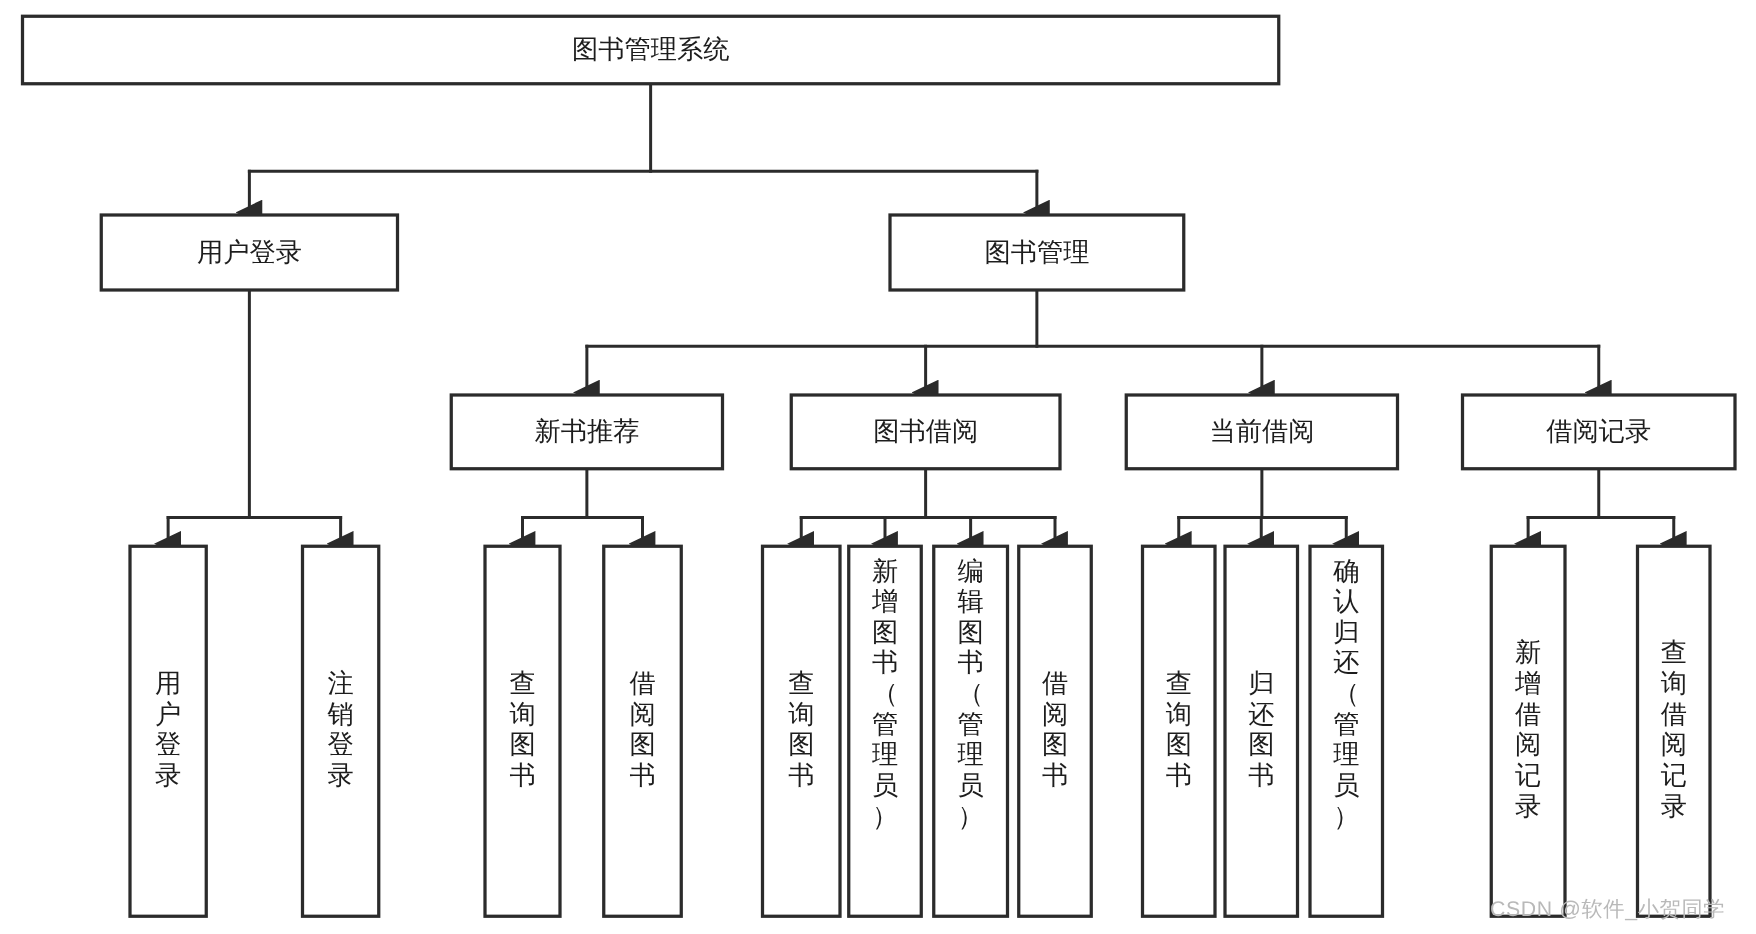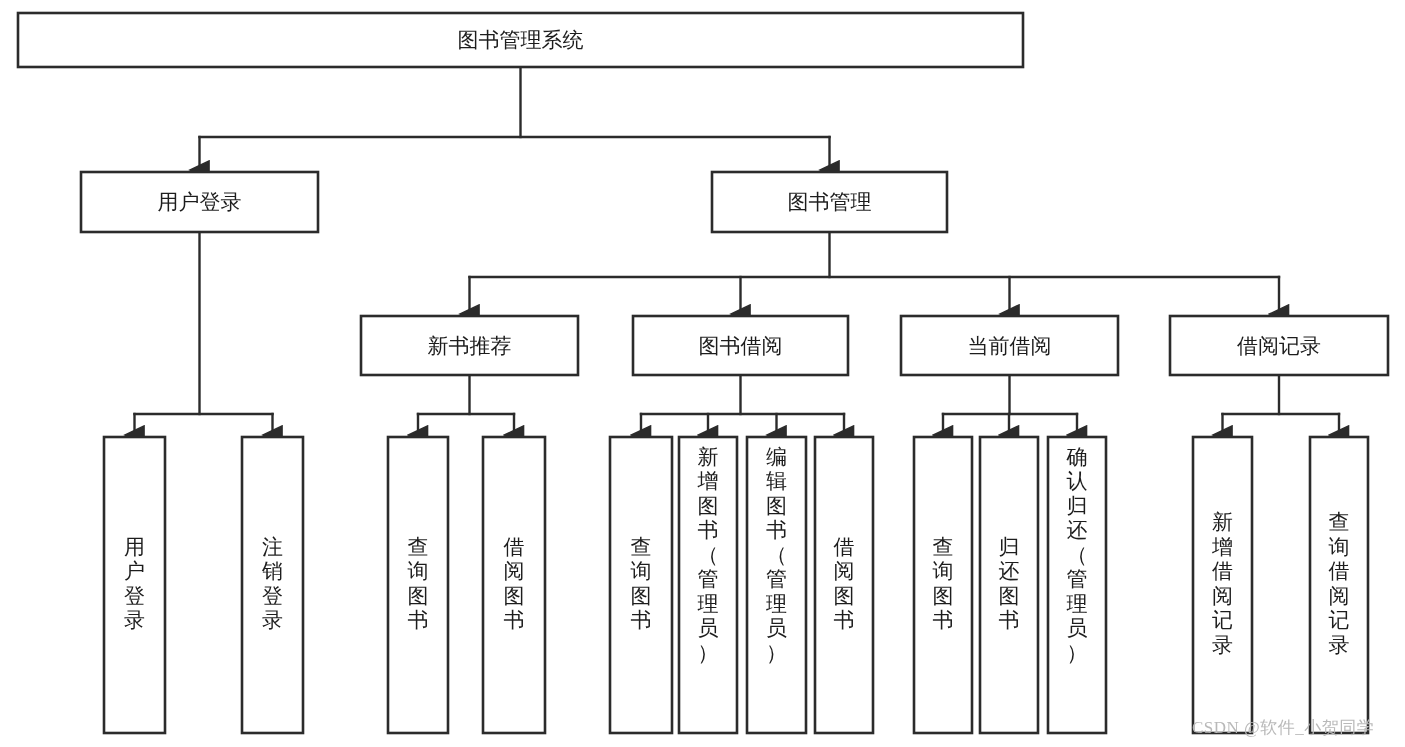--- a/index.html
+++ b/index.html
@@ -43,21 +43,21 @@
     text-anchor: middle;
   }
   .node-label-vertical {
     font-family: "DejaVu Sans", "Liberation Sans", sans-serif;
     fill: #1d1d1d;
     font-size: 21px;
     text-anchor: middle;
   }
   .watermark {
     position: absolute;
-    font-family: Liberation Serif, serif;
+    font-family: Liberation Sans, sans-serif;
     font-size: 17px;
     color: #b9b9b9;
     white-space: nowrap;
     letter-spacing: 0.5px;
   }
 </style>
 </head>
 <body>
 
 <div id="diagram-root">

